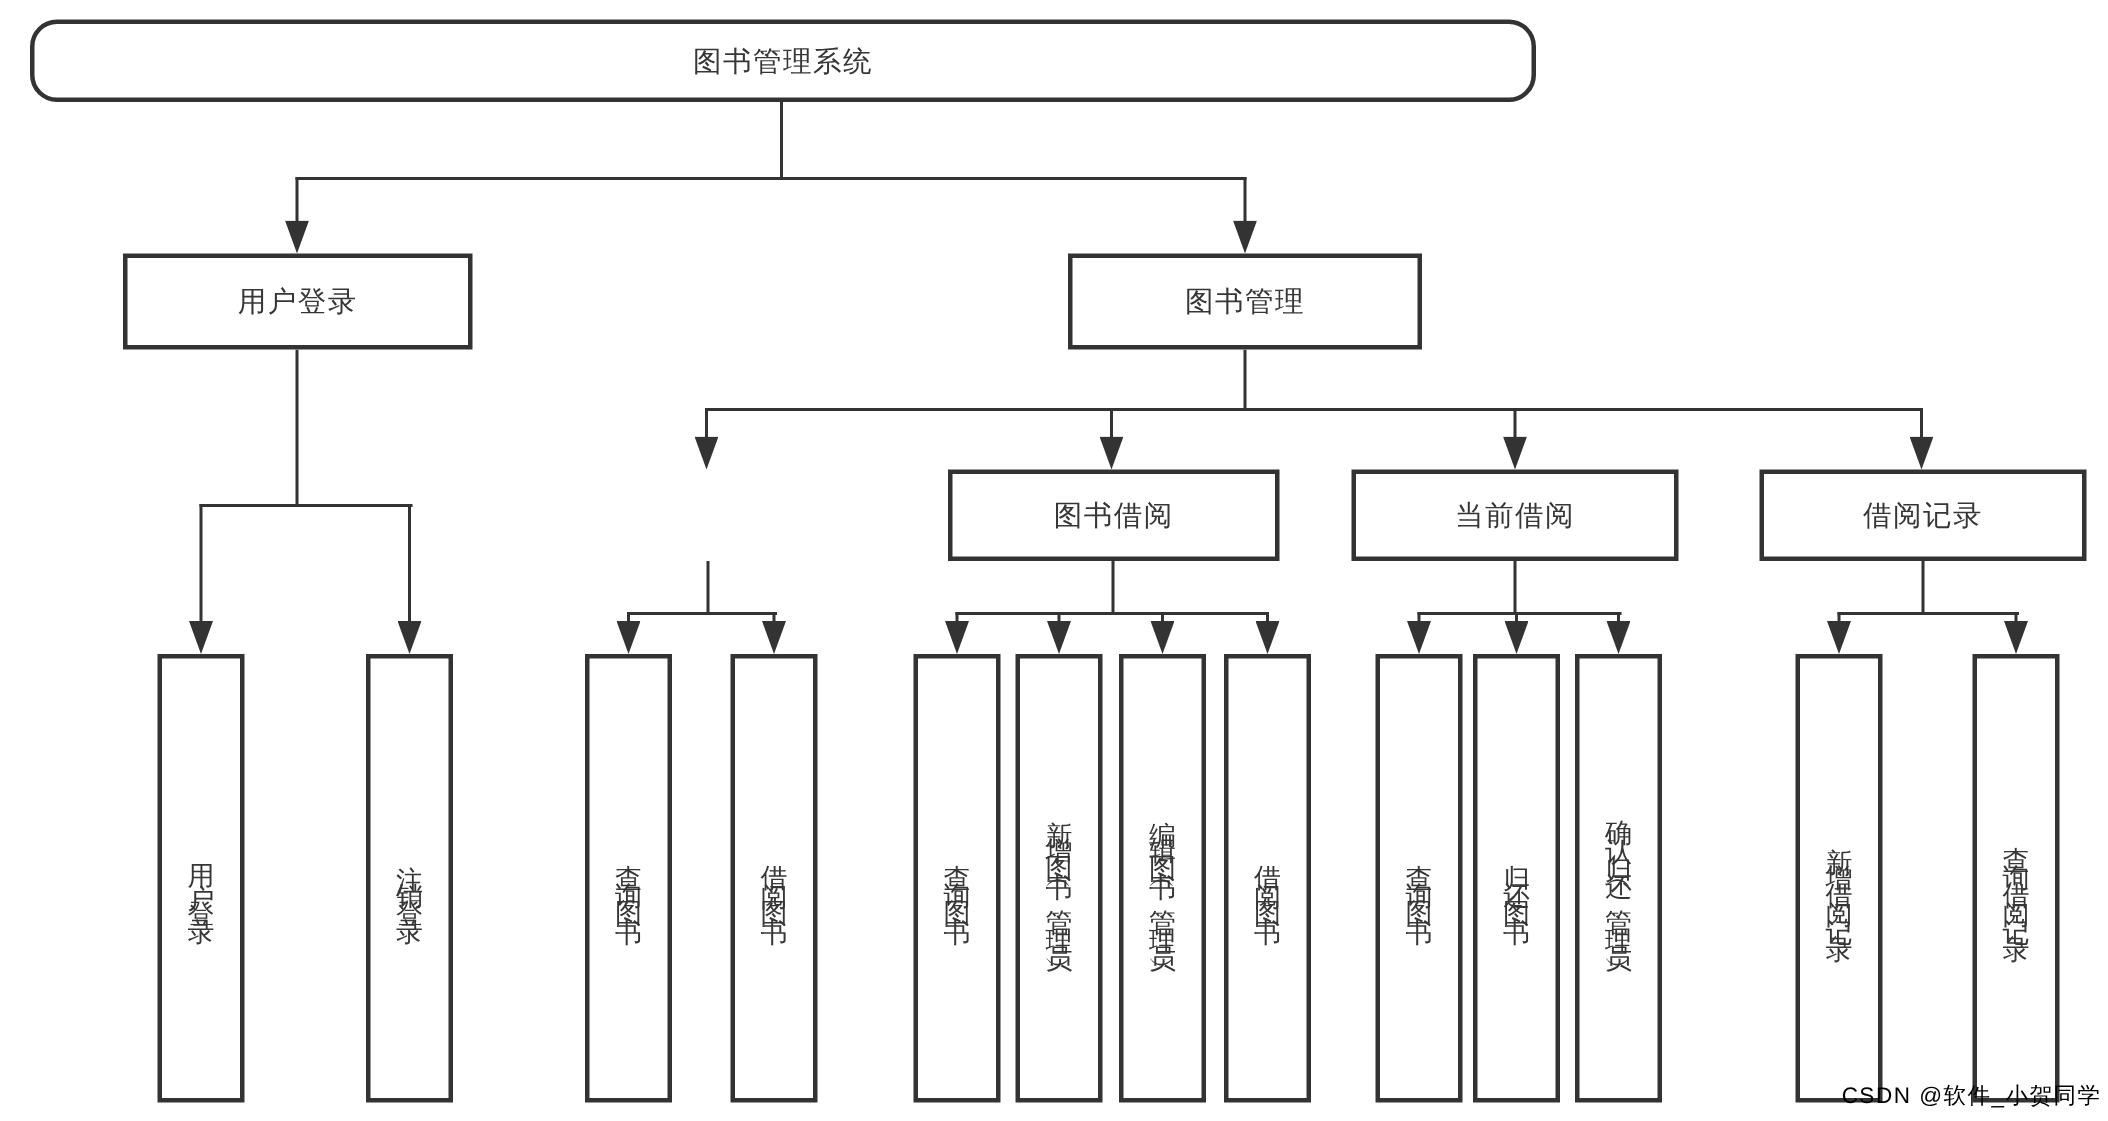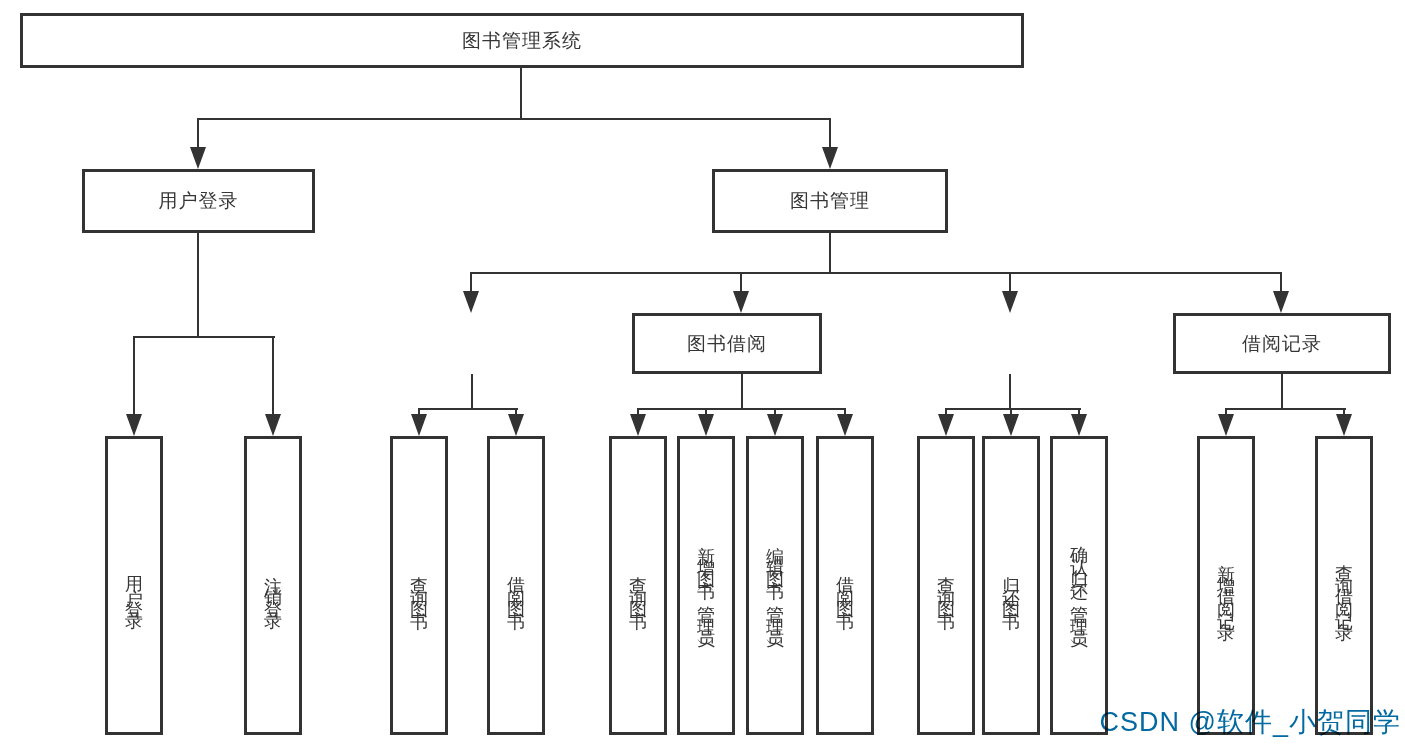--- a/index.html
+++ b/index.html
@@ -20,21 +20,21 @@
     letter-spacing:12px; font-size:18px; line-height:1;
   }
   .hline { position:absolute; height:2px; background:#333333; z-index:1; }
   .vline { position:absolute; width:2px;  background:#333333; z-index:1; }
   .arrowhead {
     position:absolute; width:16px; height:22px; background:#333333;
     clip-path:polygon(50% 100%, 0 0, 100% 0); z-index:1;
   }
   .watermark {
     position:absolute; right:4px; bottom:7px;
-    font-size:27px; color:#0369a1; letter-spacing:1px;
+    font-size:15px; color:#000000; letter-spacing:1px;
     z-index:5; mix-blend-mode:multiply;
   }
 </style>
 </head>
 <body>
 
 <div class="canvas">
 
   <div id="connector-layer">
       <div class="vline" style="left: 520px; top: 68px; height: 50px;"></div>
@@ -84,33 +84,36 @@
       <div class="vline" style="left: 1010px; top: 408px; height: 12px;"></div>
       <div class="arrowhead" style="left: 1003px; top: 414px;"></div>
       <div class="vline" style="left: 1078px; top: 408px; height: 12px;"></div>
       <div class="arrowhead" style="left: 1071px; top: 414px;"></div>
       <div class="vline" style="left: 1225px; top: 408px; height: 12px;"></div>
       <div class="arrowhead" style="left: 1218px; top: 414px;"></div>
       <div class="vline" style="left: 1343px; top: 408px; height: 12px;"></div>
       <div class="arrowhead" style="left: 1336px; top: 414px;"></div>
     </div>
 
-  <div class="node" style="left:20px; top:13px; width:1004px; height:55px;">
+  <div class="node" style="left:20px; top:13px; width:1004px; height:55px;border-radius:18px;">
     <span>图书管理系统</span>
   </div>
 
   <div class="node" style="left:82px; top:169px; width:233px; height:64px;">
     <span>用户登录</span>
   </div>
   <div class="node" style="left:712px; top:169px; width:236px; height:64px;align-items:center;">
     <span>图书管理</span>
   </div>
 
-  <div class="node" style="left:632px; top:313px; width:190px; height:61px;">
+  <div class="node" style="left:632px; top:313px; width:221px; height:61px;">
     <span>图书借阅</span>
+  </div>
+  <div class="node" style="left:901px; top:313px; width:218px; height:61px;">
+    <span>当前借阅</span>
   </div>
   <div class="node" style="left:1173px; top:313px; width:218px; height:61px;">
     <span>借阅记录</span>
   </div>
 
   <div class="node vnode" style="left:105px; top:436px; width:58px; height:299px;">
     <span>用户登录</span>
   </div>
   <div class="node vnode" style="left:244px; top:436px; width:58px; height:299px;">
     <span>注销登录</span>

